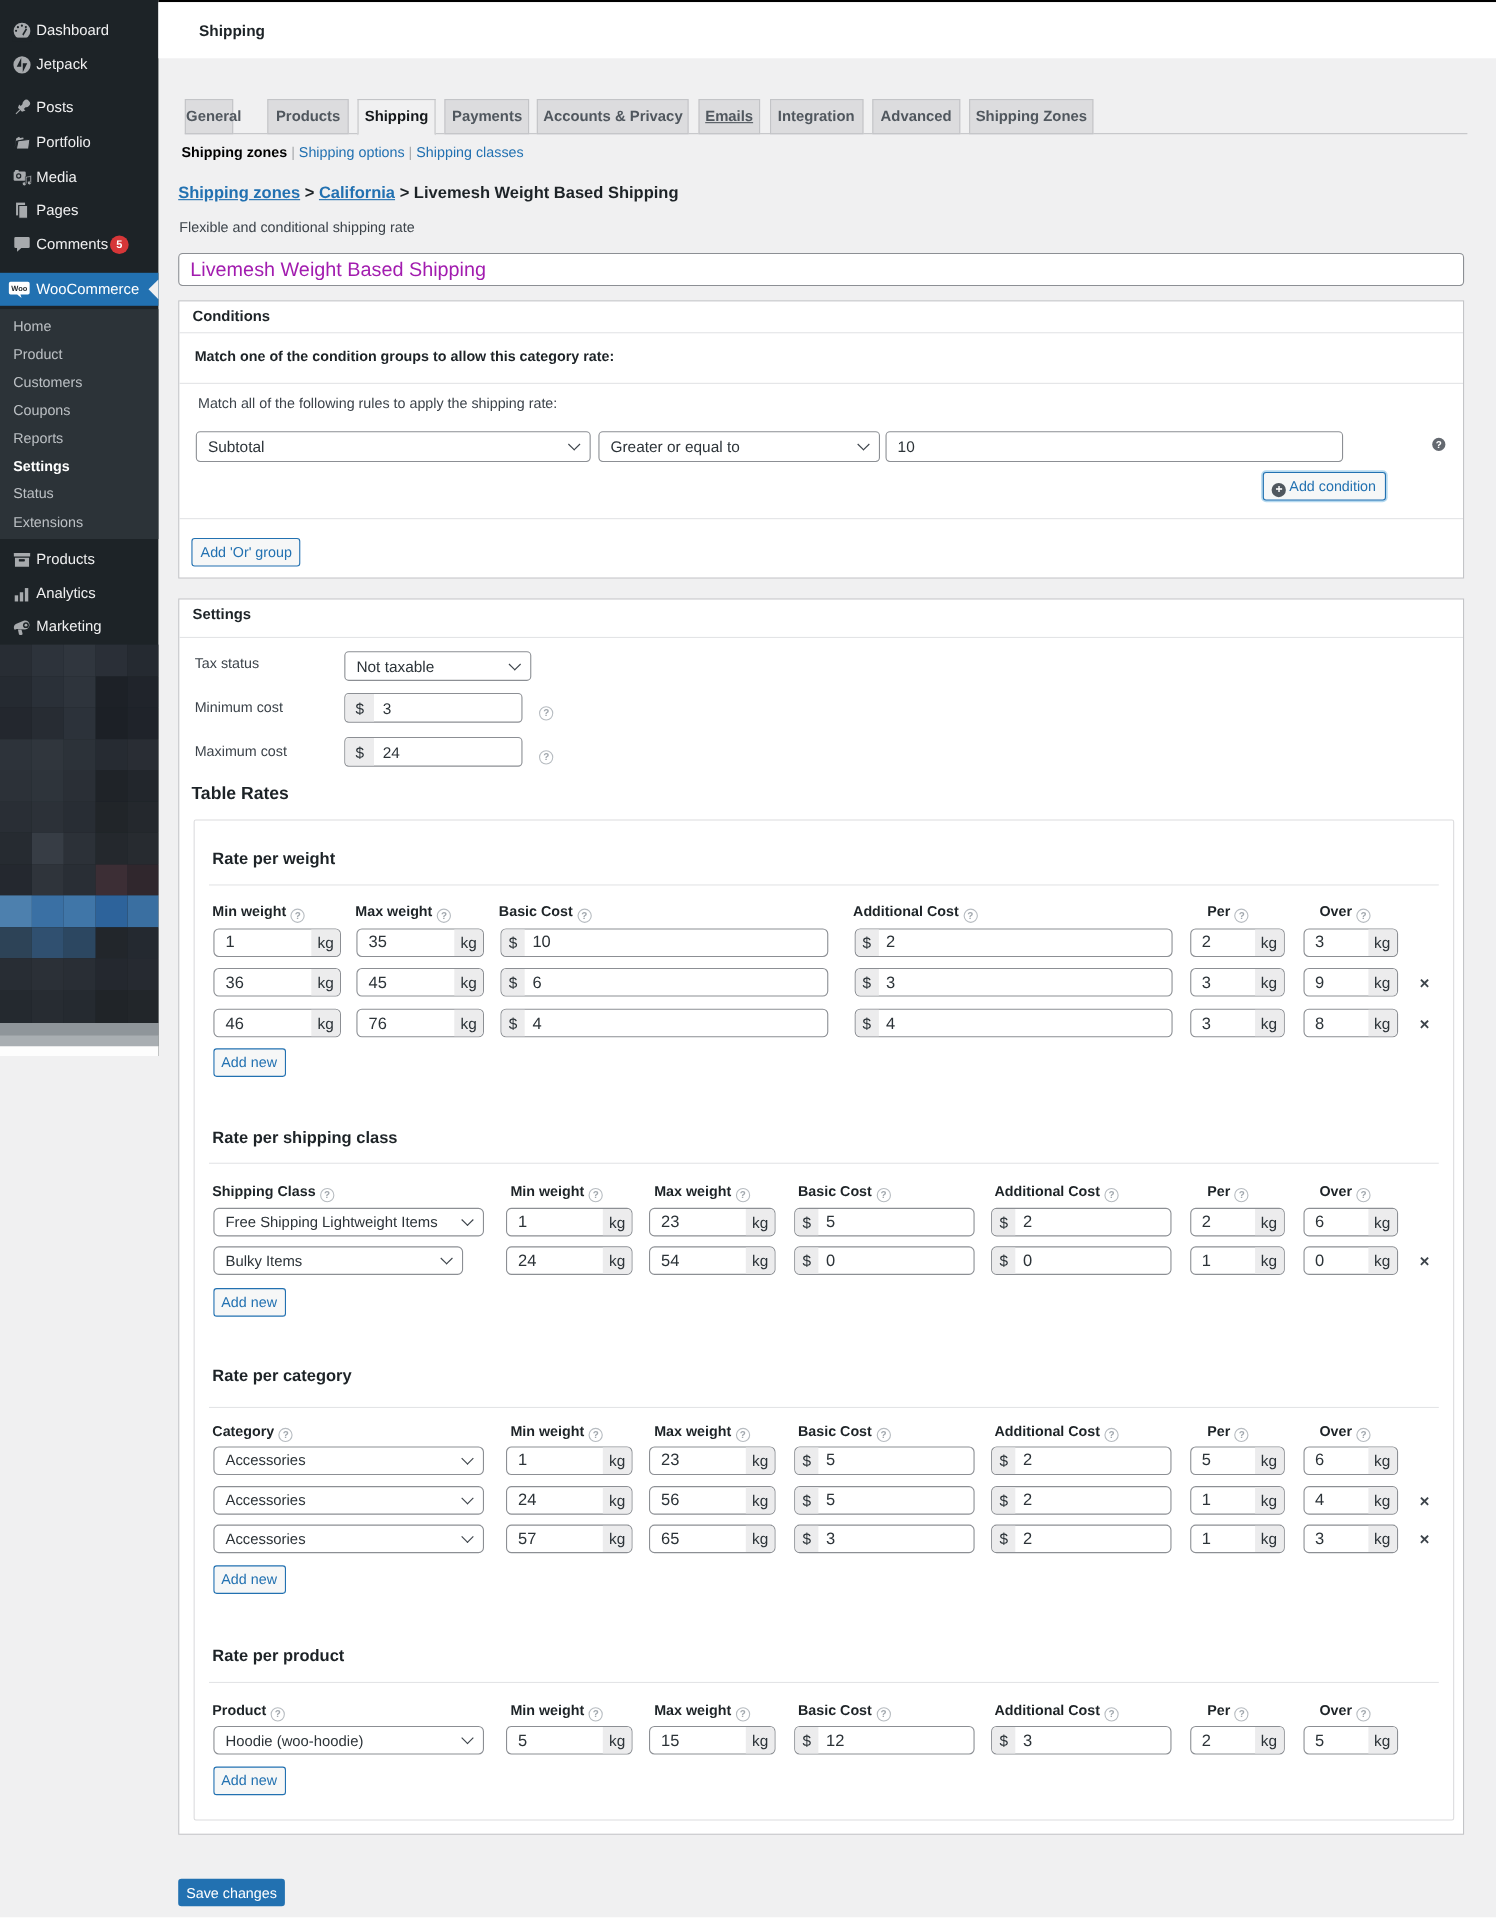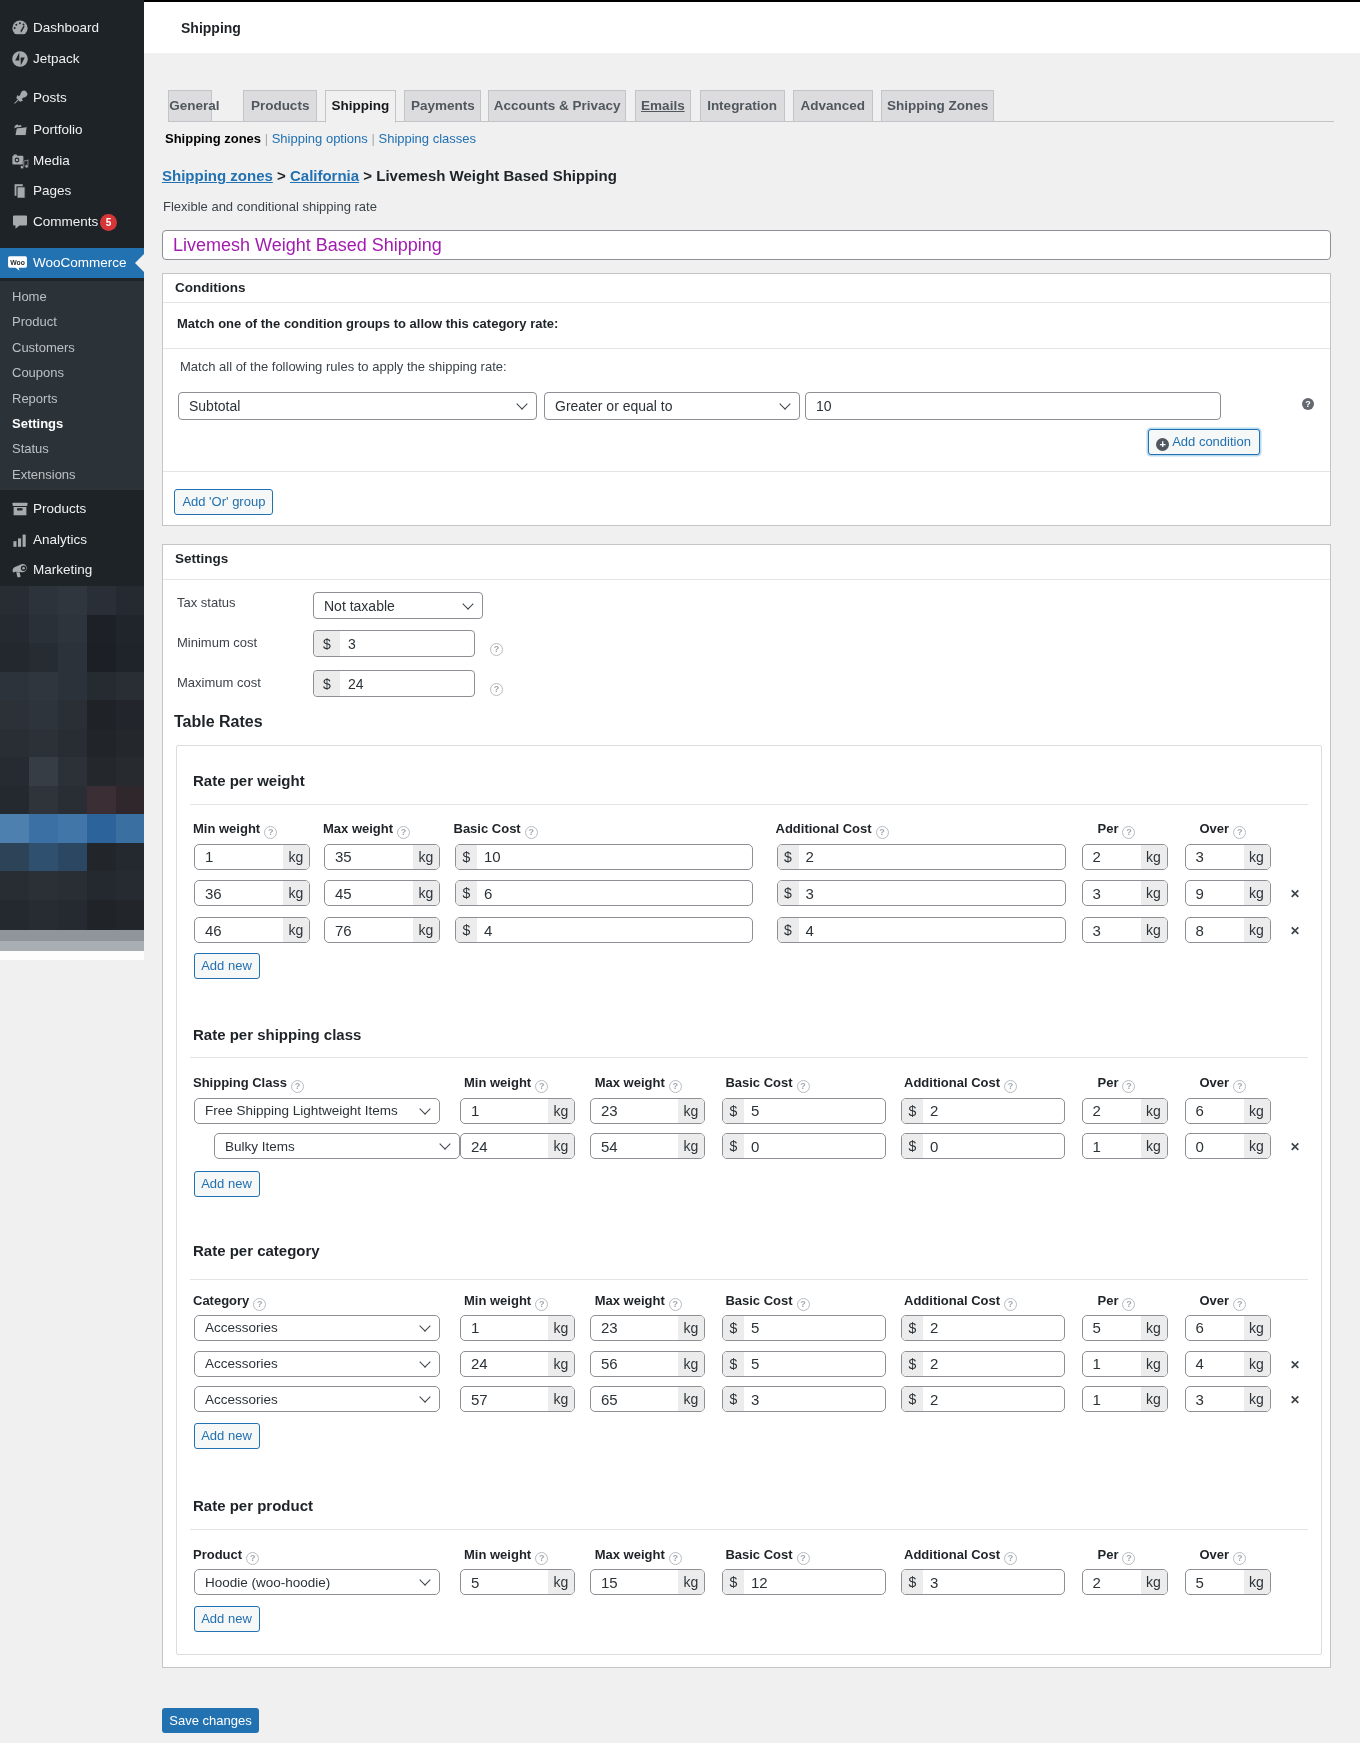--- a/index.html
+++ b/index.html
@@ -392,21 +392,21 @@
       <span class="val" style="left:28px;">2</span>
     </div>
     <div class="ig" style="left:937.5px;top:1097.5px;width:86px;height:26px;">
       <span class="val" style="left:10px;">2</span>
       <span class="suf" style="width:26px;">kg</span>
     </div>
     <div class="ig" style="left:1040.5px;top:1097.5px;width:86px;height:26px;">
       <span class="val" style="left:10px;">6</span>
       <span class="suf" style="width:26px;">kg</span>
     </div>
-<div class="sel rw" style="left:50px;top:1133.3px;width:246px;height:26px;margin-left:20px;">
+<div class="sel rw" style="left:50px;top:1133.3px;width:227px;height:26px;">
       <span class="tx">Bulky Items</span>
       <span class="chev"></span>
     </div>
     <div class="ig" style="left:316px;top:1133.3px;width:115px;height:26px;">
       <span class="val" style="left:10px;">24</span>
       <span class="suf" style="width:26px;">kg</span>
     </div>
     <div class="ig" style="left:446px;top:1133.3px;width:115px;height:26px;">
       <span class="val" style="left:10px;">54</span>
       <span class="suf" style="width:26px;">kg</span>

